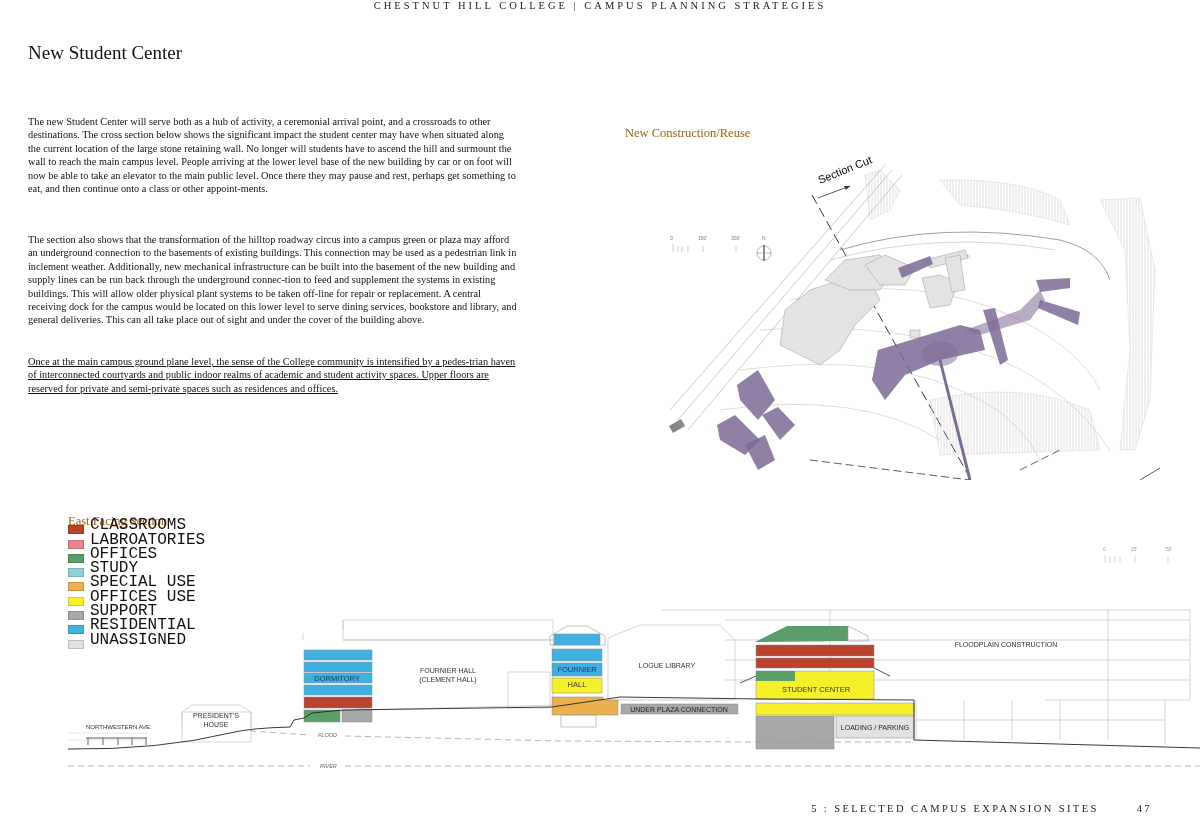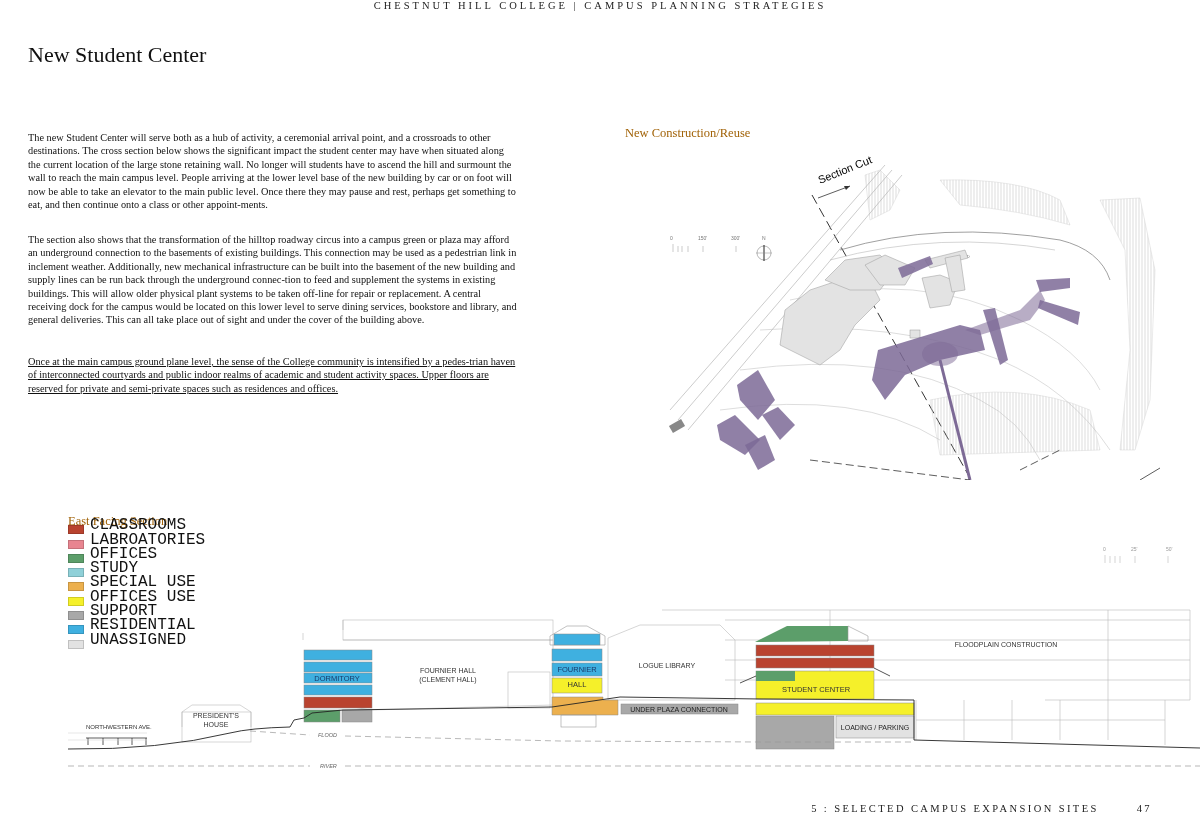--- a/index.html
+++ b/index.html
@@ -1,20 +1,20 @@
 <!DOCTYPE html>
 <html><head>
 <meta charset="utf-8">
 <style>
   html,body{margin:0;padding:0;background:#fff;}
   body{width:1200px;height:818px;position:relative;overflow:hidden;font-family:"Liberation Serif","DejaVu Serif",serif;color:#1a1a1a;}
   .hdr{position:absolute;top:0;left:0;width:1200px;text-align:center;font-size:10.5px;letter-spacing:3px;color:#222;line-height:12px;}
-  .title{position:absolute;left:28px;top:42px;font-size:22px;color:#111;}
+  .title{position:absolute;left:28px;top:42px;font-size:19px;color:#111;}
   .body-text{position:absolute;left:28px;width:490px;font-size:10.3px;line-height:13.4px;color:#111;}
-  .p1{top:131px;}
+  .p1{top:115px;}
   .p2{top:233px;}
   .p3{top:355px;text-decoration:underline;}
   .sub{position:absolute;font-size:12.5px;color:#a16207;}
   .legend{position:absolute;left:68px;top:520px;}
   .legend-item{display:flex;align-items:flex-end;height:14.3px;font-size:16px;color:#111;font-family:Liberation Mono, monospace;}
   .swatch{width:14px;height:7px;margin-right:6px;border:1px solid rgba(0,0,0,0.15);}
   .footer{position:absolute;right:48px;top:803px;font-size:10.5px;letter-spacing:2.4px;color:#222;}
   .footer .pg{margin-left:38px;}
   svg text{font-family:"Liberation Sans","DejaVu Sans",sans-serif;}
 </style>

